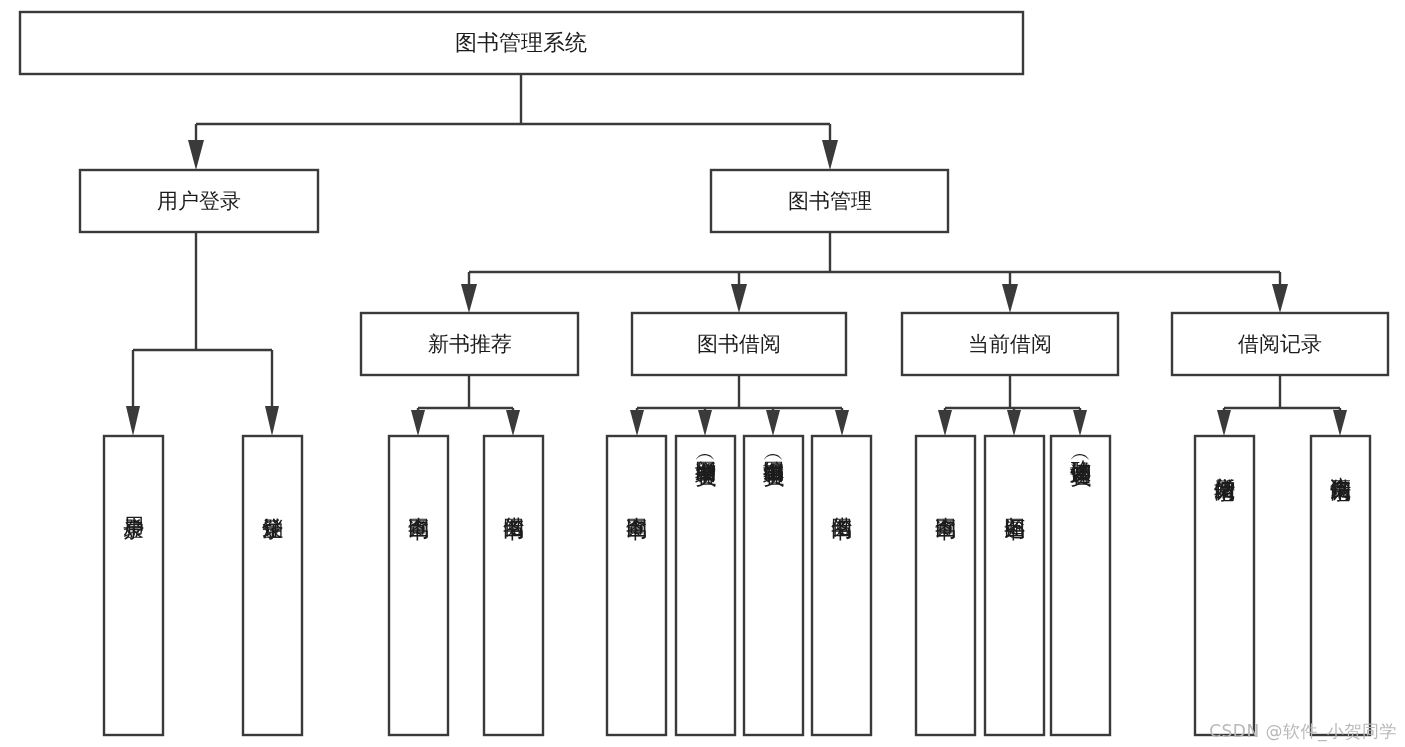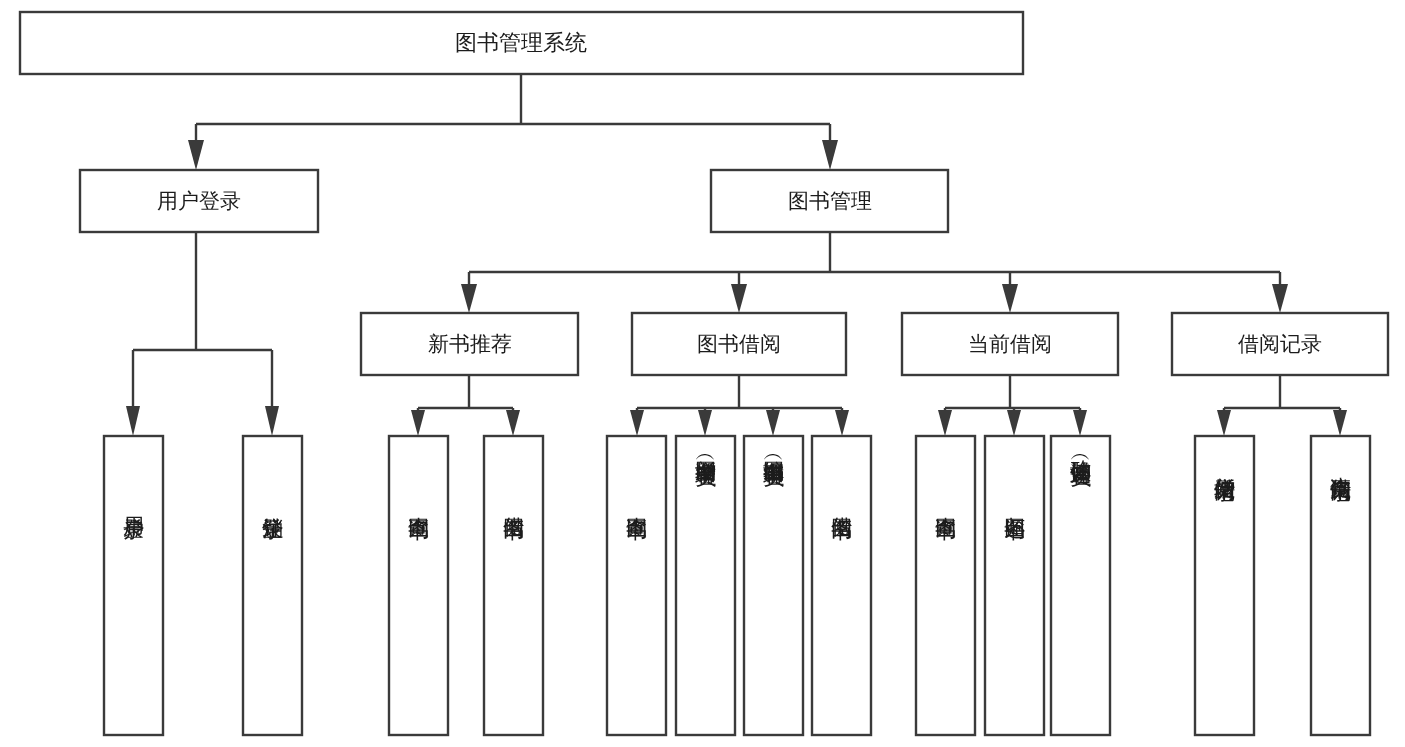--- a/index.html
+++ b/index.html
@@ -233,13 +233,14 @@
     <span class="leaf-label">确认归还（管理员）</span>
   </div>
 
   <div class="leaf-label-wrap" style="left:1195px; top:460px; width:59px; height:275px;">
     <span class="leaf-label">新增借阅记录</span>
   </div>
   <div class="leaf-label-wrap" style="left:1311px; top:460px; width:59px; height:275px;">
     <span class="leaf-label">查询借阅记录</span>
   </div>
 
+  <div class="watermark">CSDN @软件_小贺同学</div>
 </div>
 
 </body></html>

